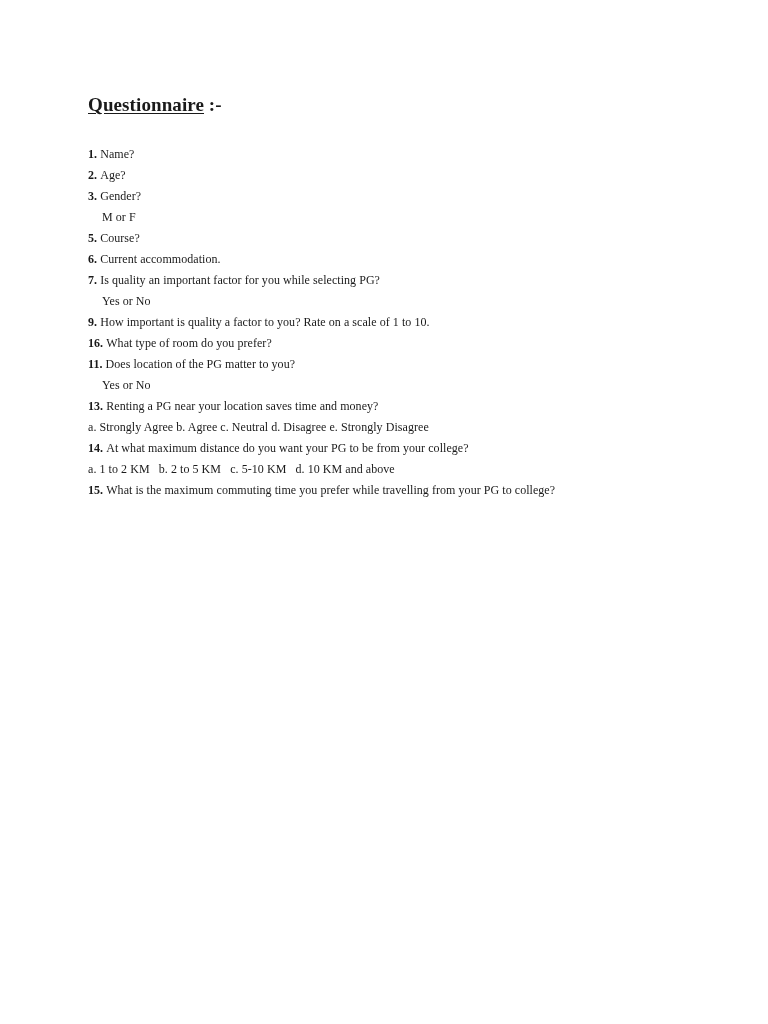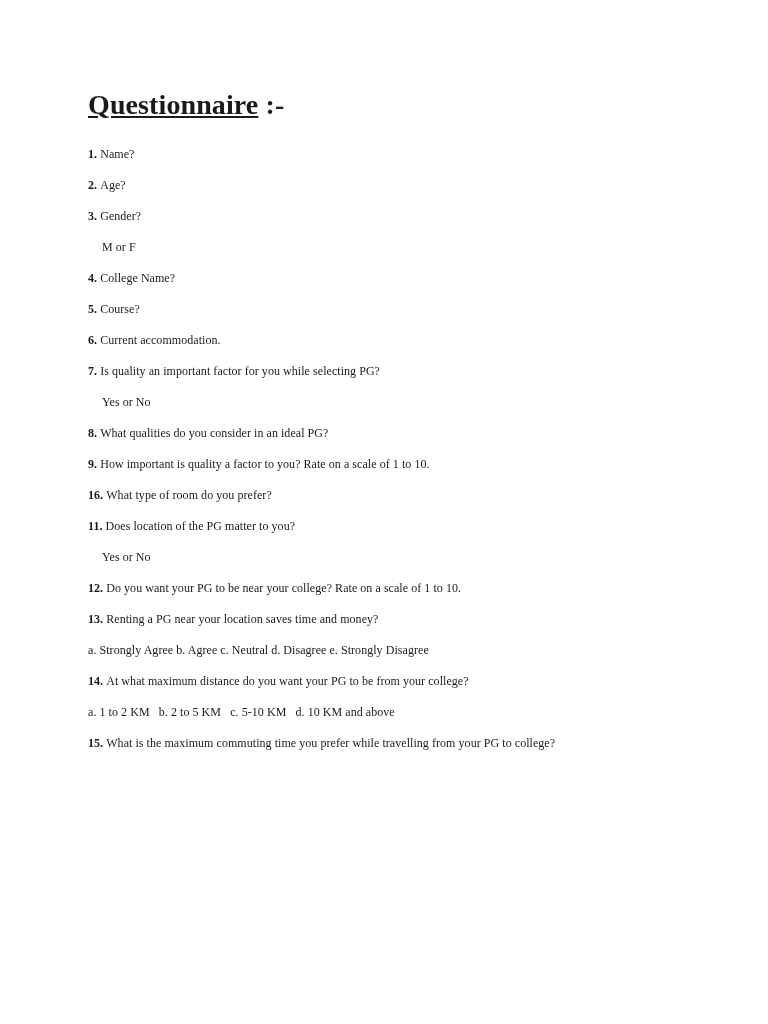--- a/index.html
+++ b/index.html
@@ -25,21 +25,21 @@
   }
   #doc-body {
     position: absolute;
     left: 88px;
     top: 92px;
     width: 620px;
   }
 
   
   .doc-title {
-    font-size: 28px;
+    font-size: 19px;
     line-height: 26px;
     font-weight: bold;
     letter-spacing: 0.1px;
     margin: 0 0 27px 0;
     white-space: nowrap;
   }
   .doc-title .title-main {
     text-decoration: underline;
     text-underline-offset: 2px;
   }
@@ -51,21 +51,21 @@
   
   .qline {
     font-size: 12px;
     line-height: 18px;
     margin: 0;
     height: 18px;
     white-space: pre;
     letter-spacing: 0.05px;
   }
   .qline + .qline {
-    margin-top: 13px;
+    margin-top: 3px;
   }
   .qline .qnum {
     font-weight: bold;
   }
   .qline .qtext {
     font-weight: normal;
   }
   .qline.indented {
     padding-left: 14px;
   }
@@ -79,31 +79,28 @@
 <div id="page">
   <div id="doc-body">
 
     <h1 class="doc-title"><span class="title-main">Questionnaire</span><span class="title-suffix"> :-</span></h1>
 
     <div id="lines-container">
         <p class="qline"><span class="qnum">1</span><span class="qnum">. </span><span class="qtext">Name?</span></p>
         <p class="qline"><span class="qnum">2</span><span class="qnum">. </span><span class="qtext">Age?</span></p>
         <p class="qline"><span class="qnum">3</span><span class="qnum">. </span><span class="qtext">Gender?</span></p>
         <p class="qline indented"><span class="qtext">M or F</span></p>
-        <p class="qline"><span class="qnum">4</span><span class="qnum">. </span><span class="qtext">College Name?</span></p>
         <p class="qline"><span class="qnum">5</span><span class="qnum">. </span><span class="qtext">Course?</span></p>
         <p class="qline"><span class="qnum">6</span><span class="qnum">. </span><span class="qtext">Current accommodation.</span></p>
         <p class="qline"><span class="qnum">7</span><span class="qnum">. </span><span class="qtext">Is quality an important factor for you while selecting PG?</span></p>
         <p class="qline indented"><span class="qtext">Yes or No</span></p>
-        <p class="qline"><span class="qnum">8</span><span class="qnum">. </span><span class="qtext">What qualities do you consider in an ideal PG?</span></p>
         <p class="qline"><span class="qnum">9</span><span class="qnum">. </span><span class="qtext">How important is quality a factor to you? Rate on a scale of 1 to 10.</span></p>
         <p class="qline"><span class="qnum">16</span><span class="qnum">. </span><span class="qtext">What type of room do you prefer?</span></p>
         <p class="qline"><span class="qnum">11</span><span class="qnum">. </span><span class="qtext">Does location of the PG matter to you?</span></p>
         <p class="qline indented"><span class="qtext">Yes or No</span></p>
-        <p class="qline"><span class="qnum">12</span><span class="qnum">. </span><span class="qtext">Do you want your PG to be near your college? Rate on a scale of 1 to 10.</span></p>
         <p class="qline"><span class="qnum">13</span><span class="qnum">. </span><span class="qtext">Renting a PG near your location saves time and money?</span></p>
         <p class="qline option"><span class="qnum">a</span><span class="qnum">. </span><span class="qtext">Strongly Agree b. Agree c. Neutral d. Disagree e. Strongly Disagree</span></p>
         <p class="qline"><span class="qnum">14</span><span class="qnum">. </span><span class="qtext">At what maximum distance do you want your PG to be from your college?</span></p>
         <p class="qline option"><span class="qnum">a</span><span class="qnum">. </span><span class="qtext">1 to 2 KM   b. 2 to 5 KM   c. 5-10 KM   d. 10 KM and above</span></p>
         <p class="qline"><span class="qnum">15</span><span class="qnum">. </span><span class="qtext">What is the maximum commuting time you prefer while travelling from your PG to college?</span></p>
       </div>
 
   </div>
 </div>
 

